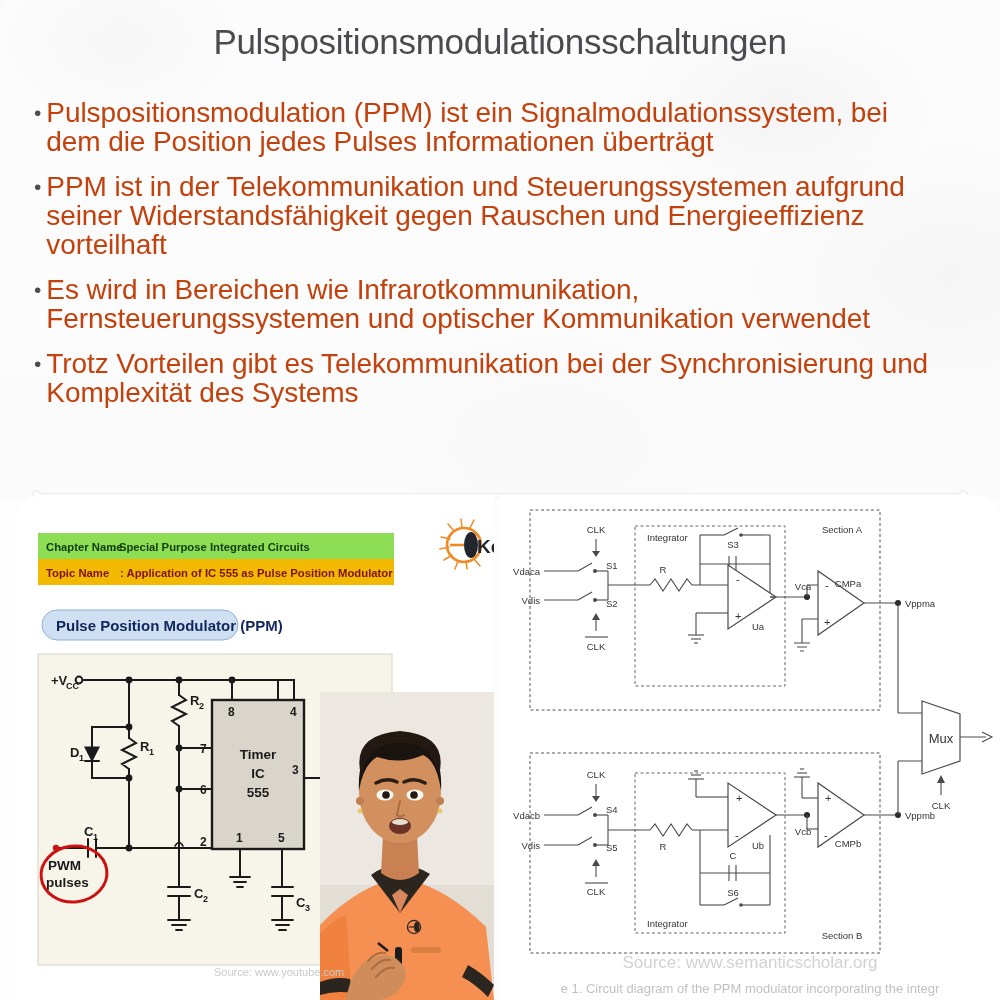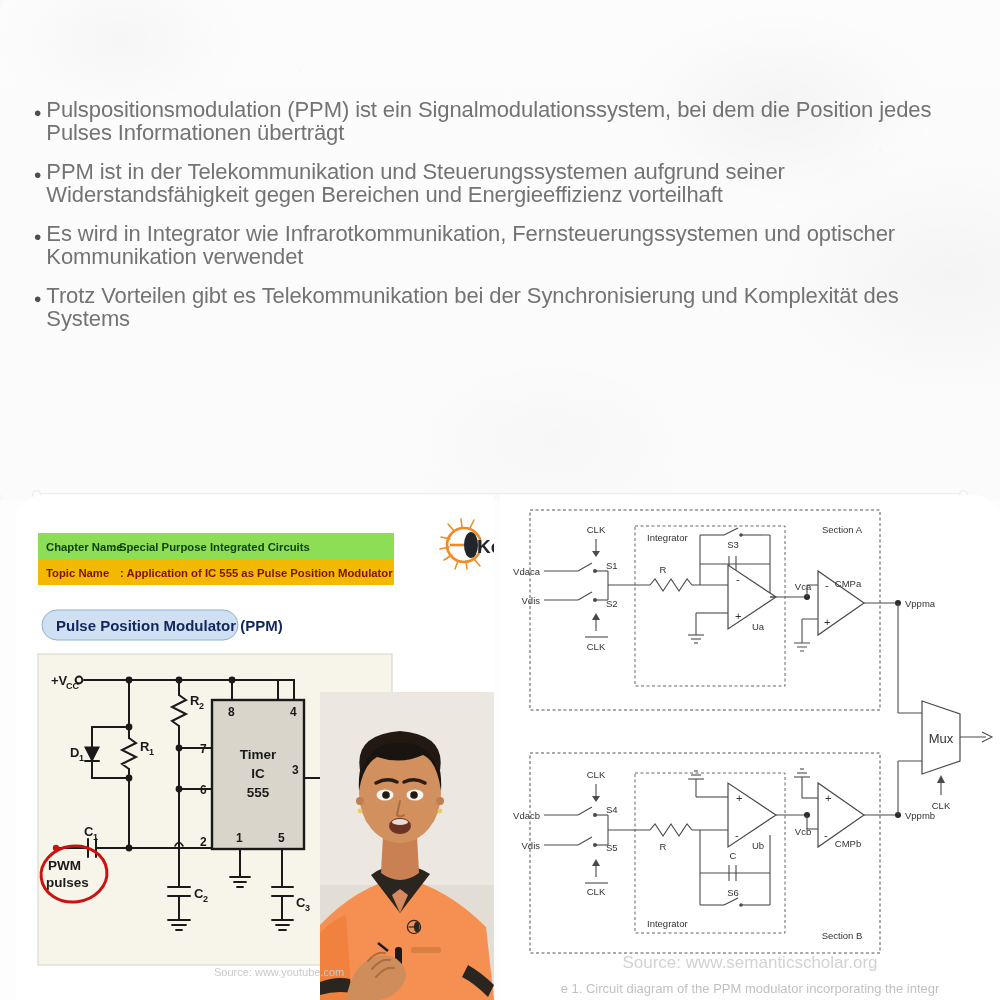--- a/index.html
+++ b/index.html
@@ -50,22 +50,22 @@
     display: flex; align-items: flex-start;
     margin-bottom: 16px;
   }
   .bullet-dot {
     flex: 0 0 auto;
     color: #4e4e50;
     font-size: 21px; line-height: 30px;
     margin-right: 5px;
   }
   .bullet-text {
-    font-size: 22px; line-height: 23px;
-    color: #737373; letter-spacing: -0.1px;
+    font-size: 28px; line-height: 29px;
+    color: #c2410c; letter-spacing: -0.1px;
     max-width: 895px;
   }
 
   
   .media-row {
     position: absolute; left: 0; top: 493px;
     width: 1000px; height: 507px;
   }
   .divider {
     position: absolute; left: 36px; top: 0; width: 928px; height: 1px;
@@ -88,33 +88,34 @@
   .card-right { left: 500px; width: 500px; border-top-right-radius: 26px; }
   svg { display: block; }
   text { font-family: "Liberation Sans", sans-serif; }
 </style>
 </head>
 <body>
 
 <div id="page">
   <div class="texture"></div>
 
+  <div class="slide-title">Pulspositionsmodulationsschaltungen</div>
 
   <div class="bullets">
     <div class="bullet">
       <span class="bullet-dot">•</span>
       <span class="bullet-text">Pulspositionsmodulation (PPM) ist ein Signalmodulationssystem, bei dem die Position jedes Pulses Informationen überträgt</span>
     </div>
     <div class="bullet">
       <span class="bullet-dot">•</span>
-      <span class="bullet-text">PPM ist in der Telekommunikation und Steuerungssystemen aufgrund seiner Widerstandsfähigkeit gegen Bereichen und Energieeffizienz vorteilhaft</span>
+      <span class="bullet-text">PPM ist in der Telekommunikation und Steuerungssystemen aufgrund seiner Widerstandsfähigkeit gegen Rauschen und Energieeffizienz vorteilhaft</span>
     </div>
     <div class="bullet">
       <span class="bullet-dot">•</span>
-      <span class="bullet-text">Es wird in Integrator wie Infrarotkommunikation, Fernsteuerungssystemen und optischer Kommunikation verwendet</span>
+      <span class="bullet-text">Es wird in Bereichen wie Infrarotkommunikation, Fernsteuerungssystemen und optischer Kommunikation verwendet</span>
     </div>
     <div class="bullet">
       <span class="bullet-dot">•</span>
       <span class="bullet-text">Trotz Vorteilen gibt es Telekommunikation bei der Synchronisierung und Komplexität des Systems</span>
     </div>
   </div>
 
   <div class="media-row">
     <div class="divider"></div>
 

